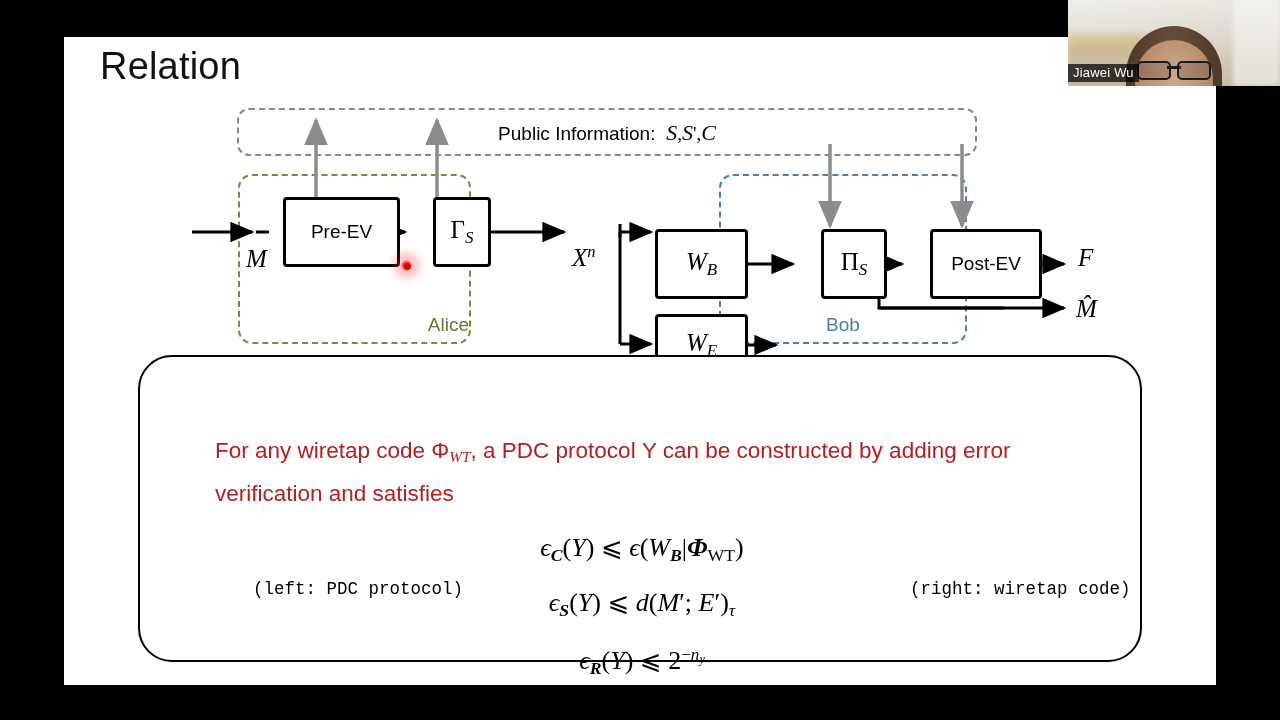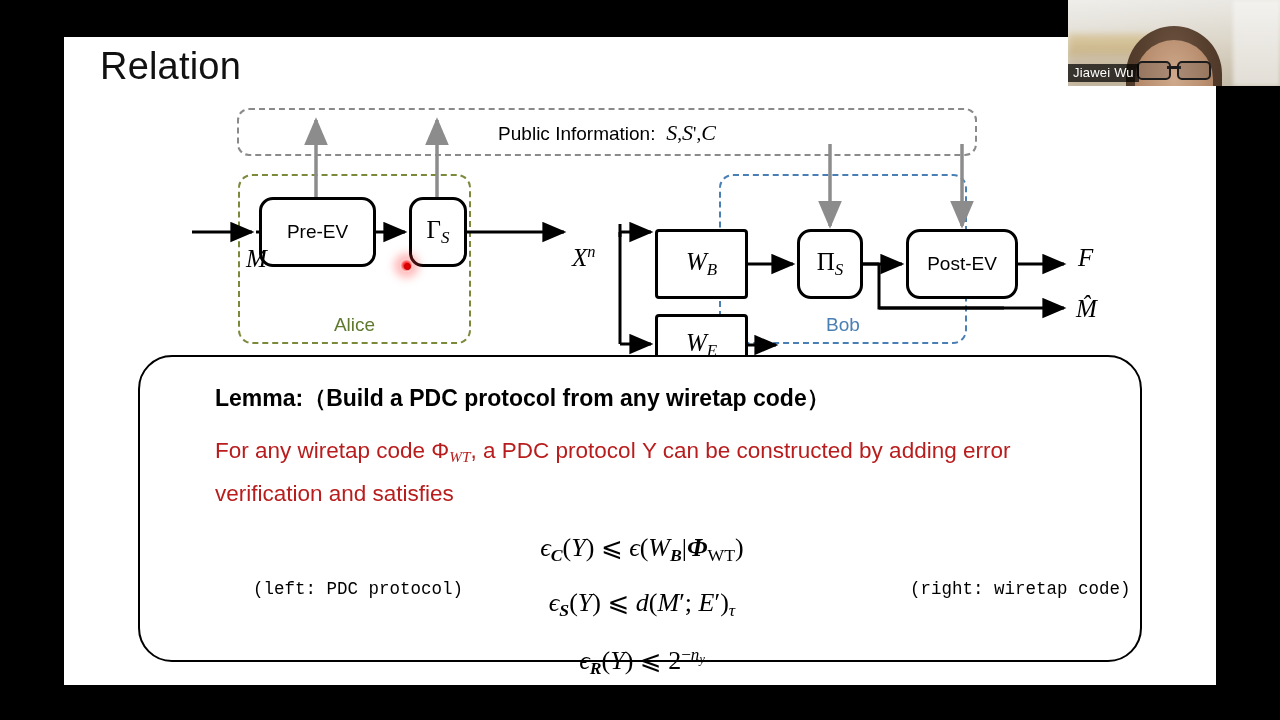--- a/index.html
+++ b/index.html
@@ -81,35 +81,35 @@
     width: 248px; height: 170px;
     border: 2px dashed #4a7fb5;
   }
   .party-label {
     position: absolute;
     bottom: 6px; width: 100%;
     text-align: center;
     font-size: 19px;
     font-family: "Liberation Sans", sans-serif;
   }
-  .party-alice .party-label { color: #5f7a2e; }
+  .party-alice .party-label { color: #5f7a2e; text-align: right; }
   .party-bob .party-label { color: #4a7fb5; margin-top: 45px; }
 
   
   .blk {
     position: absolute;
     box-sizing: border-box;
     background: #ffffff;
     border: 3px solid #000;
     display: flex;
     align-items: center;
     justify-content: center;
     color: #000;
   }
-  .blk.rounded { border-radius: 14px; }
+  .blk.rounded { border-radius: 4px; margin-left: 24px; }
   .blk.sharp   { border-radius: 4px; }
   .blk-label-sans { font-size: 19px; font-family: "Liberation Sans", sans-serif; }
   .blk-label-math { font-size: 25px; font-family: "Liberation Serif", serif; font-style: italic; }
 
   #blk-preev   { left: 195px; top: 160px; width: 117px; height: 70px; }
   #blk-gamma   { left: 345px; top: 160px; width: 58px;  height: 70px; }
   #blk-wb      { left: 591px; top: 192px; width: 93px;  height: 70px; }
   #blk-we      { left: 591px; top: 277px; width: 93px;  height: 62px; }
   #blk-pi      { left: 733px; top: 192px; width: 66px;  height: 70px; }
   #blk-postev  { left: 842px; top: 192px; width: 112px; height: 70px; }
@@ -370,21 +370,20 @@
     <div class="floatmath" id="lbl-M">M</div>
     <div class="floatmath" id="lbl-Xn"><span>X</span><span class="sup">n</span></div>
     <div class="floatmath" id="lbl-F">F</div>
     <div class="floatmath" id="lbl-Mh">M̂</div>
 
     <div class="laser">
         <div class="laser-core"></div>
       </div>
 
     <div class="lemma-box">
-      <div class="lemma-title">Lemma:（Build a PDC protocol from any wiretap code）</div>
 
       <div class="lemma-body">
         <span>For any wiretap code Φ</span><span class="sub" style="font-style:italic;">WT</span><span>,  a PDC protocol Υ can be constructed by adding error</span><br>
         <span>verification and satisfies</span>
       </div>
 
       <div class="eq" id="eq1">
         <span class="mathit">ϵ</span><span class="sub" style="font-weight:bold;">C</span><span class="mathup">(</span><span class="mathit">Υ</span><span class="mathup">)</span>&nbsp;⩽&nbsp;<span class="mathit">ϵ</span><span class="mathup">(</span><span class="mathit">W</span><span class="sub" style="font-weight:bold;">B</span><span class="mathup">|</span><span class="eqbold">Φ</span><span class="sub" style="font-style:normal;">WT</span><span class="mathup">)</span>
       </div>
 

